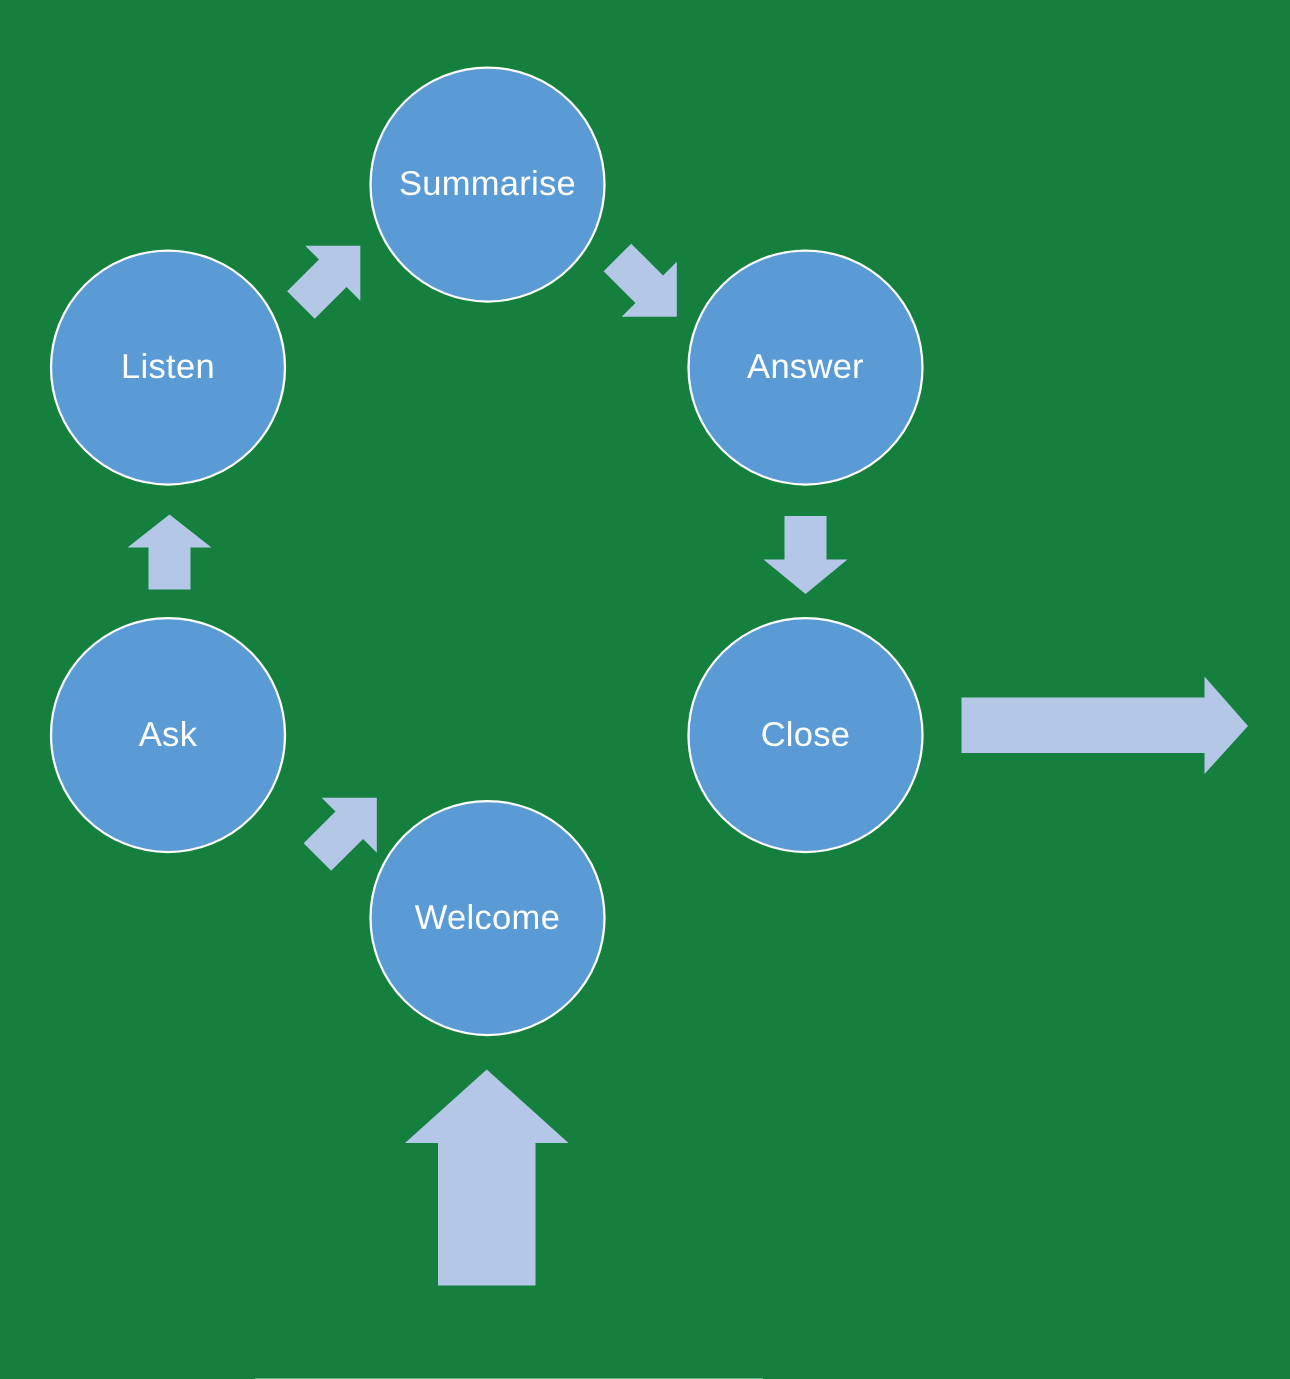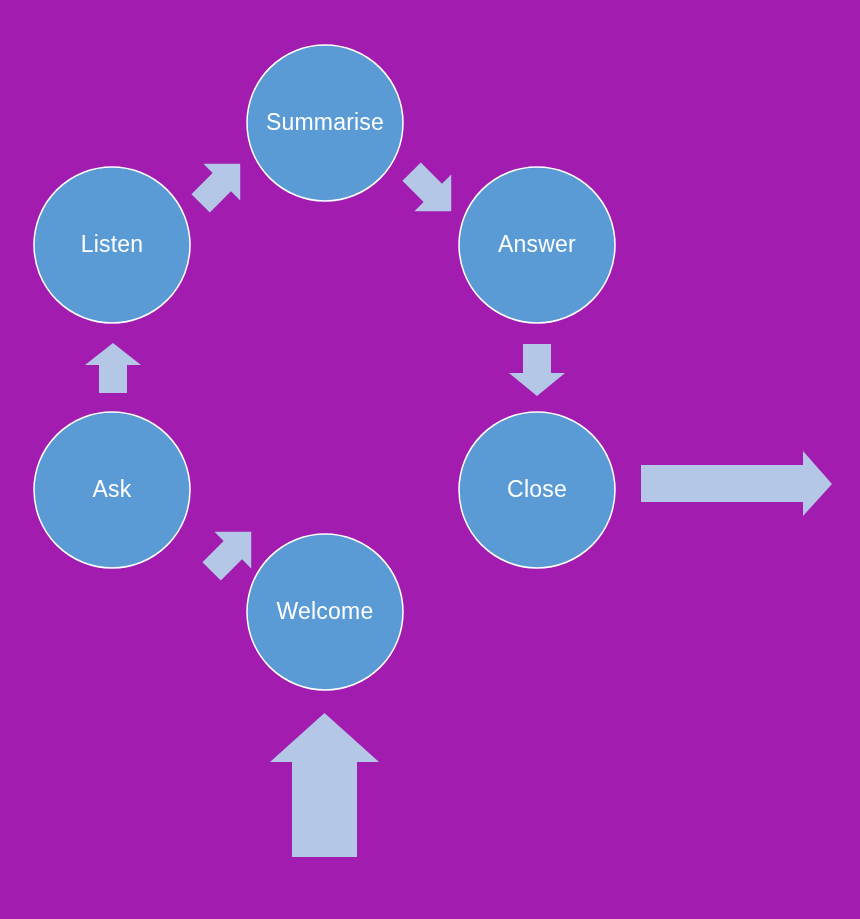--- a/index.html
+++ b/index.html
@@ -11,21 +11,21 @@
     width: 860px;
     height: 919px;
     background: #f7f7f7;
     font-family: "Liberation Sans", sans-serif;
     overflow: hidden;
   }
   #diagram-stage {
     position: relative;
     width: 860px;
     height: 919px;
-    background: #a21caf;
+    background: #15803d;
   }
   #diagram-svg {
     position: absolute;
     top: 0;
     left: 0;
     width: 860px;
     height: 919px;
     display: block;
   }
   .node-circle {

